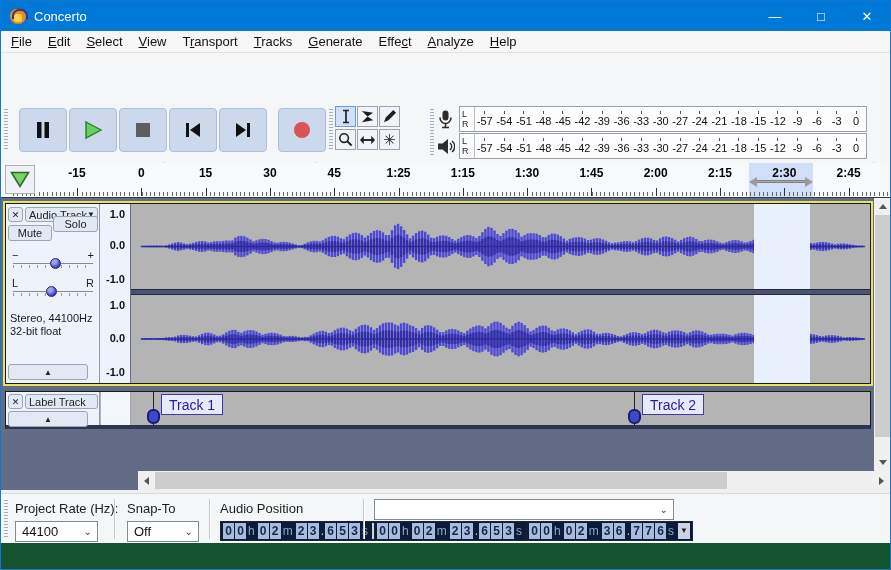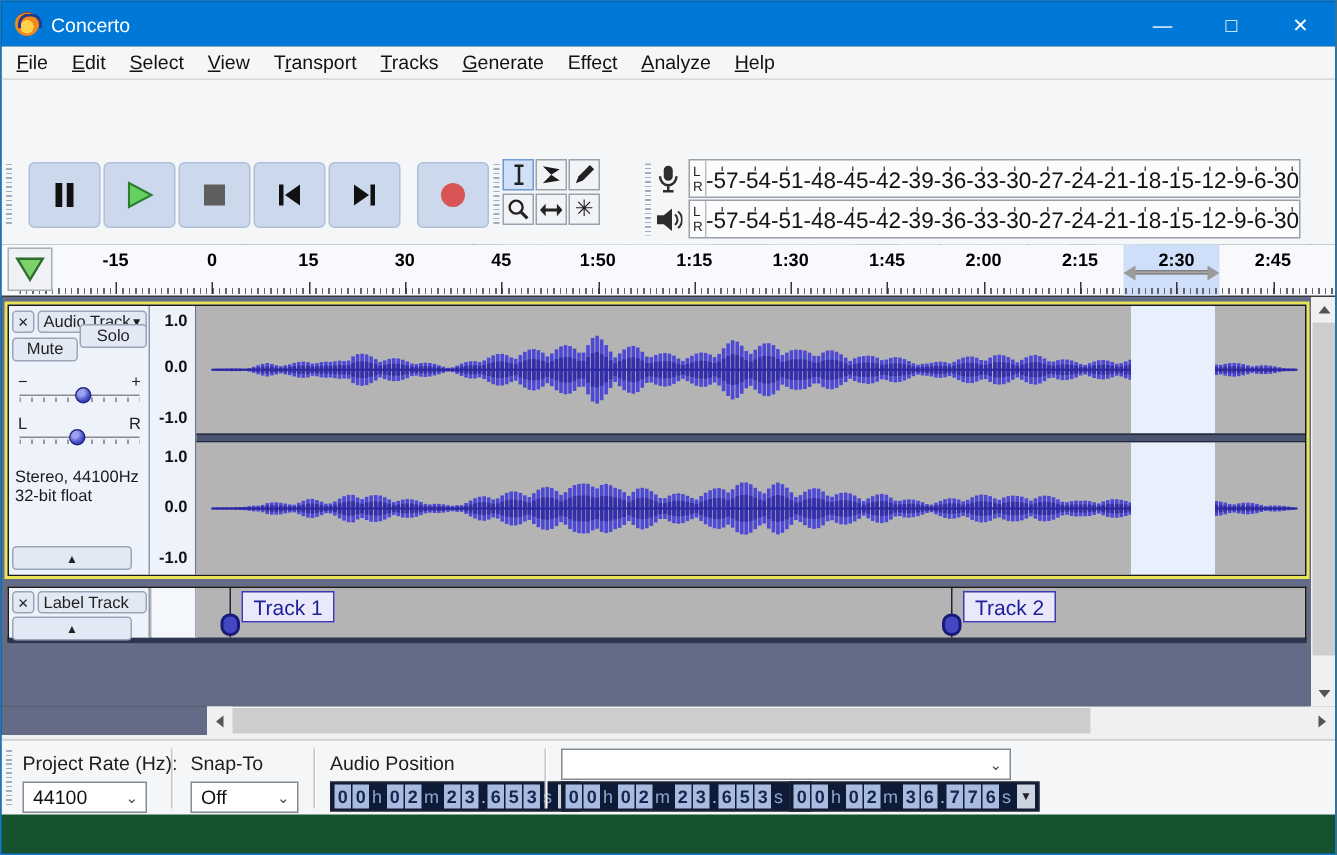--- a/index.html
+++ b/index.html
@@ -25,21 +25,21 @@
   .t-btn{position:absolute;width:48px;height:44px;background:#ccd9ec;border:1px solid #aebfda;border-radius:4px;display:flex;align-items:center;justify-content:center;}
   .tool-btn{position:absolute;width:21px;height:21px;background:#f1f3f6;border:1px solid #9aa4b0;display:flex;align-items:center;justify-content:center;font-size:12px;color:#222;}
   .tool-btn.sel{background:#cfe0f7;border-color:#6f9bd1;}
   .e-btn{position:absolute;width:27px;height:23px;background:#f3f4f6;border:1px solid #aab3bf;display:flex;align-items:center;justify-content:center;font-size:14px;color:#222;}
   .meter{position:absolute;width:408px;height:26px;background:#fcfcfd;border:1px solid #98a0aa;display:flex;}
   .m-lr{width:15px;border-right:1px solid #b8bec6;display:flex;flex-direction:column;justify-content:center;}
   .m-lr span{font-size:9px;line-height:10px;color:#222;padding-left:2px;}
   .m-scale{position:relative;flex:1;display:flex;}
   .m-slot{flex:1;position:relative;display:flex;flex-direction:column;align-items:center;justify-content:flex-end;}
   .m-tick{width:1px;height:3px;background:#555;margin-bottom:2px;}
-  .m-num{font-size:15px;color:#111;line-height:10px;padding-bottom:5px;}
+  .m-num{font-size:11px;color:#111;line-height:10px;padding-bottom:5px;}
   #monitor-box{position:absolute;left:118px;top:3px;width:174px;height:19px;background:#fafafa;border:1px solid #d2d2d2;display:flex;align-items:center;justify-content:center;font-size:11px;color:#333;white-space:nowrap;}
   .slider{position:absolute;height:22px;}
   .sl-minus{position:absolute;left:0;top:-2px;font-size:12px;color:#222;}
   .sl-plus{position:absolute;right:0;top:-2px;font-size:12px;color:#222;}
   .sl-line{position:absolute;left:8px;right:8px;top:13px;height:1px;background:#8a8a8a;}
   .sl-ticks{position:absolute;left:8px;right:8px;top:15px;height:3px;background:repeating-linear-gradient(to right,#9a9a9a 0 1px,rgba(0,0,0,0) 1px 10px);}
   .sl-thumb{position:absolute;top:8px;width:11px;height:11px;border-radius:50%;background:radial-gradient(circle at 35% 30%,#9ba2f0 0 25%,#4a50cc 60%,#2c2f9a);border:1px solid #23267e;}
   .combo{position:absolute;height:22px;background:#fff;border:1px solid #828a95;display:flex;align-items:center;font-size:13px;color:#111;padding-left:6px;white-space:nowrap;overflow:hidden;}
   .combo .chev{margin-left:auto;margin-right:5px;font-size:10px;color:#444;flex:none;}
   
@@ -549,21 +549,21 @@
         <span class="r-label" style="left: 76px;">-15</span>
         <div class="r-tick" style="left: 76px;"></div>
         <span class="r-label" style="left: 140.3px;">0</span>
         <div class="r-tick" style="left: 140.3px;"></div>
         <span class="r-label" style="left: 204.6px;">15</span>
         <div class="r-tick" style="left: 204.6px;"></div>
         <span class="r-label" style="left: 268.9px;">30</span>
         <div class="r-tick" style="left: 268.9px;"></div>
         <span class="r-label" style="left: 333.2px;">45</span>
         <div class="r-tick" style="left: 333.2px;"></div>
-        <span class="r-label" style="left: 397.5px;">1:50</span>
+        <span class="r-label" style="left: 397.5px;">1:25</span>
         <div class="r-tick" style="left: 397.5px;"></div>
         <span class="r-label" style="left: 461.8px;">1:15</span>
         <div class="r-tick" style="left: 461.8px;"></div>
         <span class="r-label" style="left: 526.1px;">1:30</span>
         <div class="r-tick" style="left: 526.1px;"></div>
         <span class="r-label" style="left: 590.4px;">1:45</span>
         <div class="r-tick" style="left: 590.4px;"></div>
         <span class="r-label" style="left: 654.7px;">2:00</span>
         <div class="r-tick" style="left: 654.7px;"></div>
         <span class="r-label" style="left: 719px;">2:15</span>

